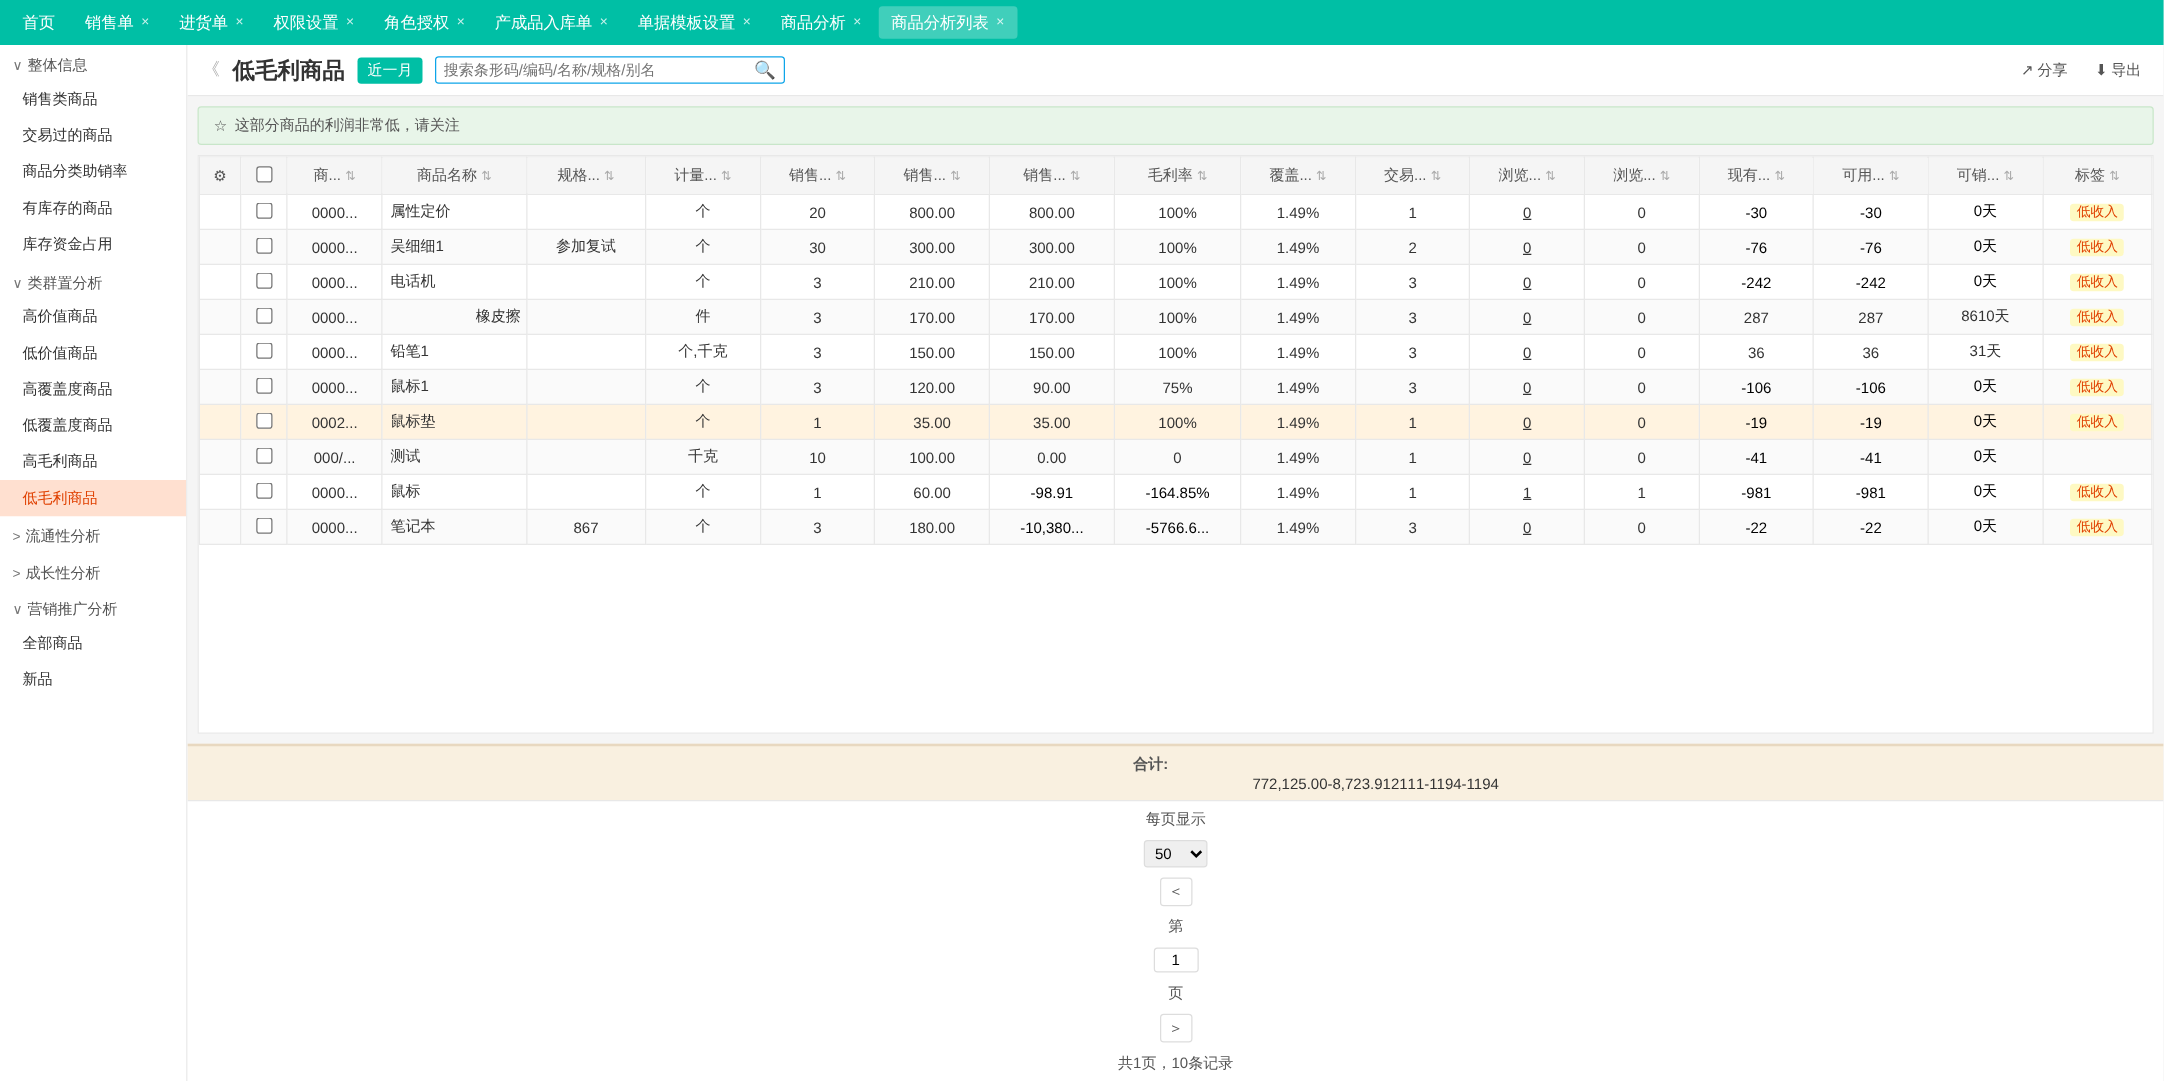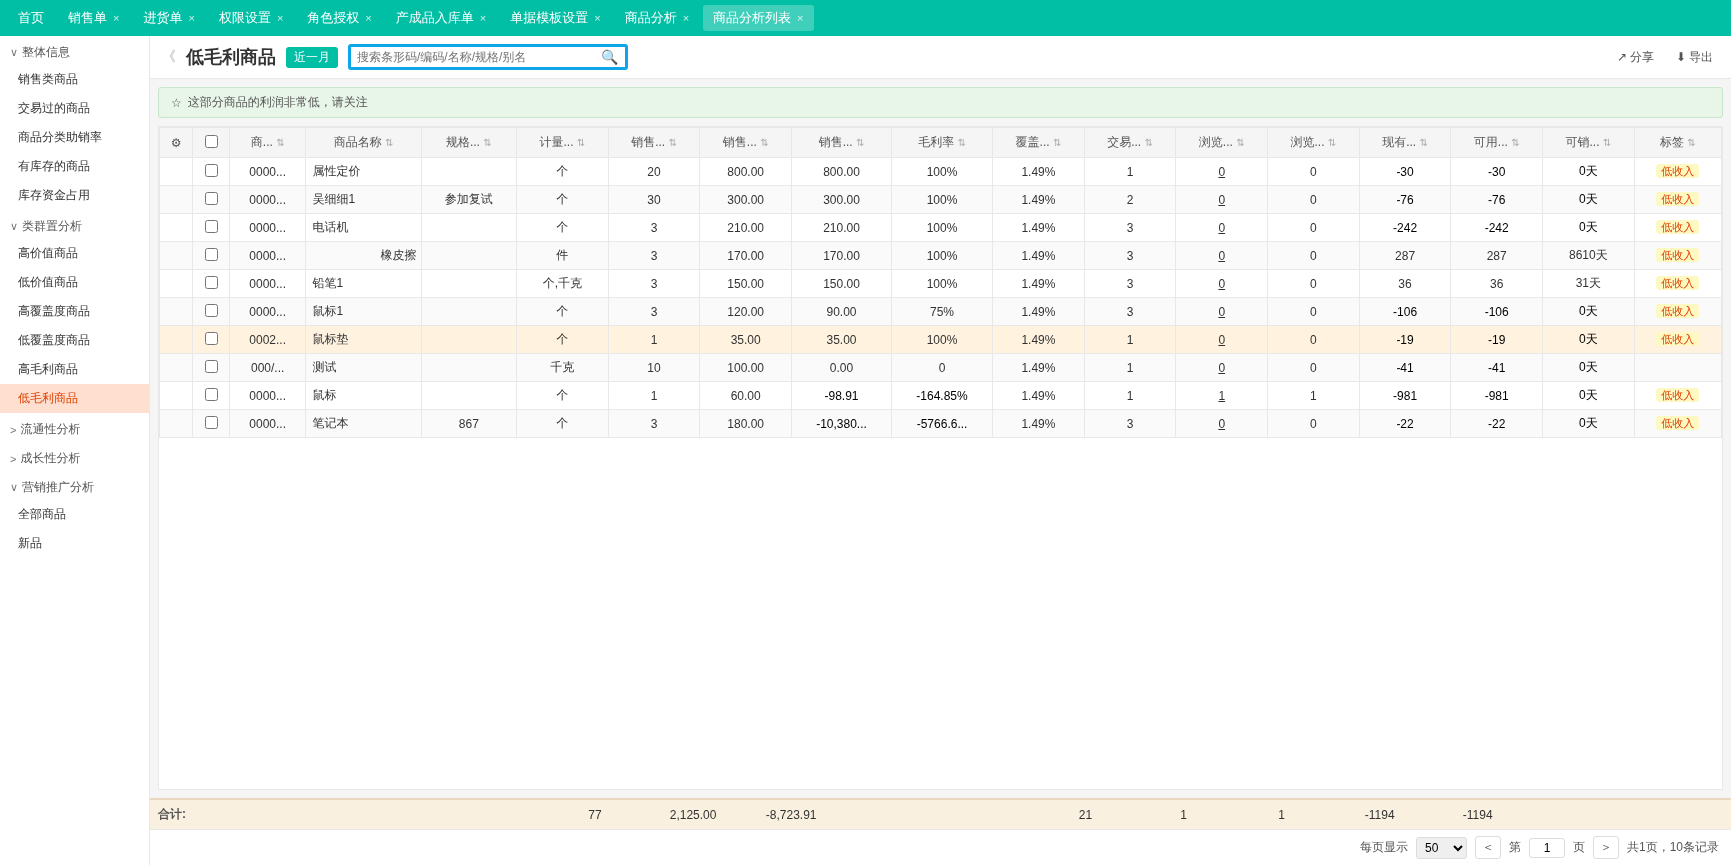--- a/index.html
+++ b/index.html
@@ -89,21 +89,21 @@
       color: #fff;
       border: none;
       border-radius: 3px;
       padding: 2px 8px;
       font-size: 12px;
       cursor: pointer;
     }
     .search-box {
       display: flex;
       align-items: center;
-      border: 3px solid #0ea5e9;
+      border: 1px solid #0ea5e9;
       border-radius: 3px;
       padding: 2px 6px;
       flex: 1;
       max-width: 280px;
       background: #fff;
     }
     .search-input {
       border: none;
       outline: none;
       font-size: 12px;
@@ -191,20 +191,21 @@
     .pagination-bar {
       background: #fff;
       border-top: 1px solid #e8e8e8;
       padding: 6px 12px;
       display: flex;
       align-items: center;
       justify-content: flex-end;
       gap: 8px;
       font-size: 12px;
       color: #555;
+      flex-direction: column;
     }
     .page-size-select {
       border: 1px solid #ddd;
       border-radius: 3px;
       padding: 2px 4px;
       font-size: 12px;
       outline: none;
     }
     .page-btn {
       border: 1px solid #ddd;
@@ -560,21 +561,21 @@
       <td>0</td>
       <td class="red-text">-22</td>
       <td class="red-text">-22</td>
       <td class="red-text">0天</td>
       <td><span class="tag-low-income">低收入</span></td>
     </tr>
           </tbody>
       </table>
     </div>
 
-    <div style="background:#f9f0e0;border-top:2px solid #e8d8c0;padding:6px 8px;display:flex;align-items:center;font-size:12px;">
+    <div style="background:#f9f0e0;border-top:2px solid #e8d8c0;padding:6px 8px;display:flex;align-items:center;font-size:12px;flex-direction:column;">
       <span style="color:#555;font-weight:bold;margin-right:8px;min-width:60px;">合计:</span>
       <div style="display:flex;flex:1;text-align:center;">
         <span style="min-width:20px;"></span>
         <span style="min-width:20px;"></span>
         <span style="min-width:60px;"></span>
         <span style="min-width:120px;"></span>
         <span style="min-width:50px;"></span>
         <span style="min-width:50px;"></span>
         <span style="flex:1;text-align:center;">77</span>
         <span style="flex:1;text-align:center;">2,125.00</span>

